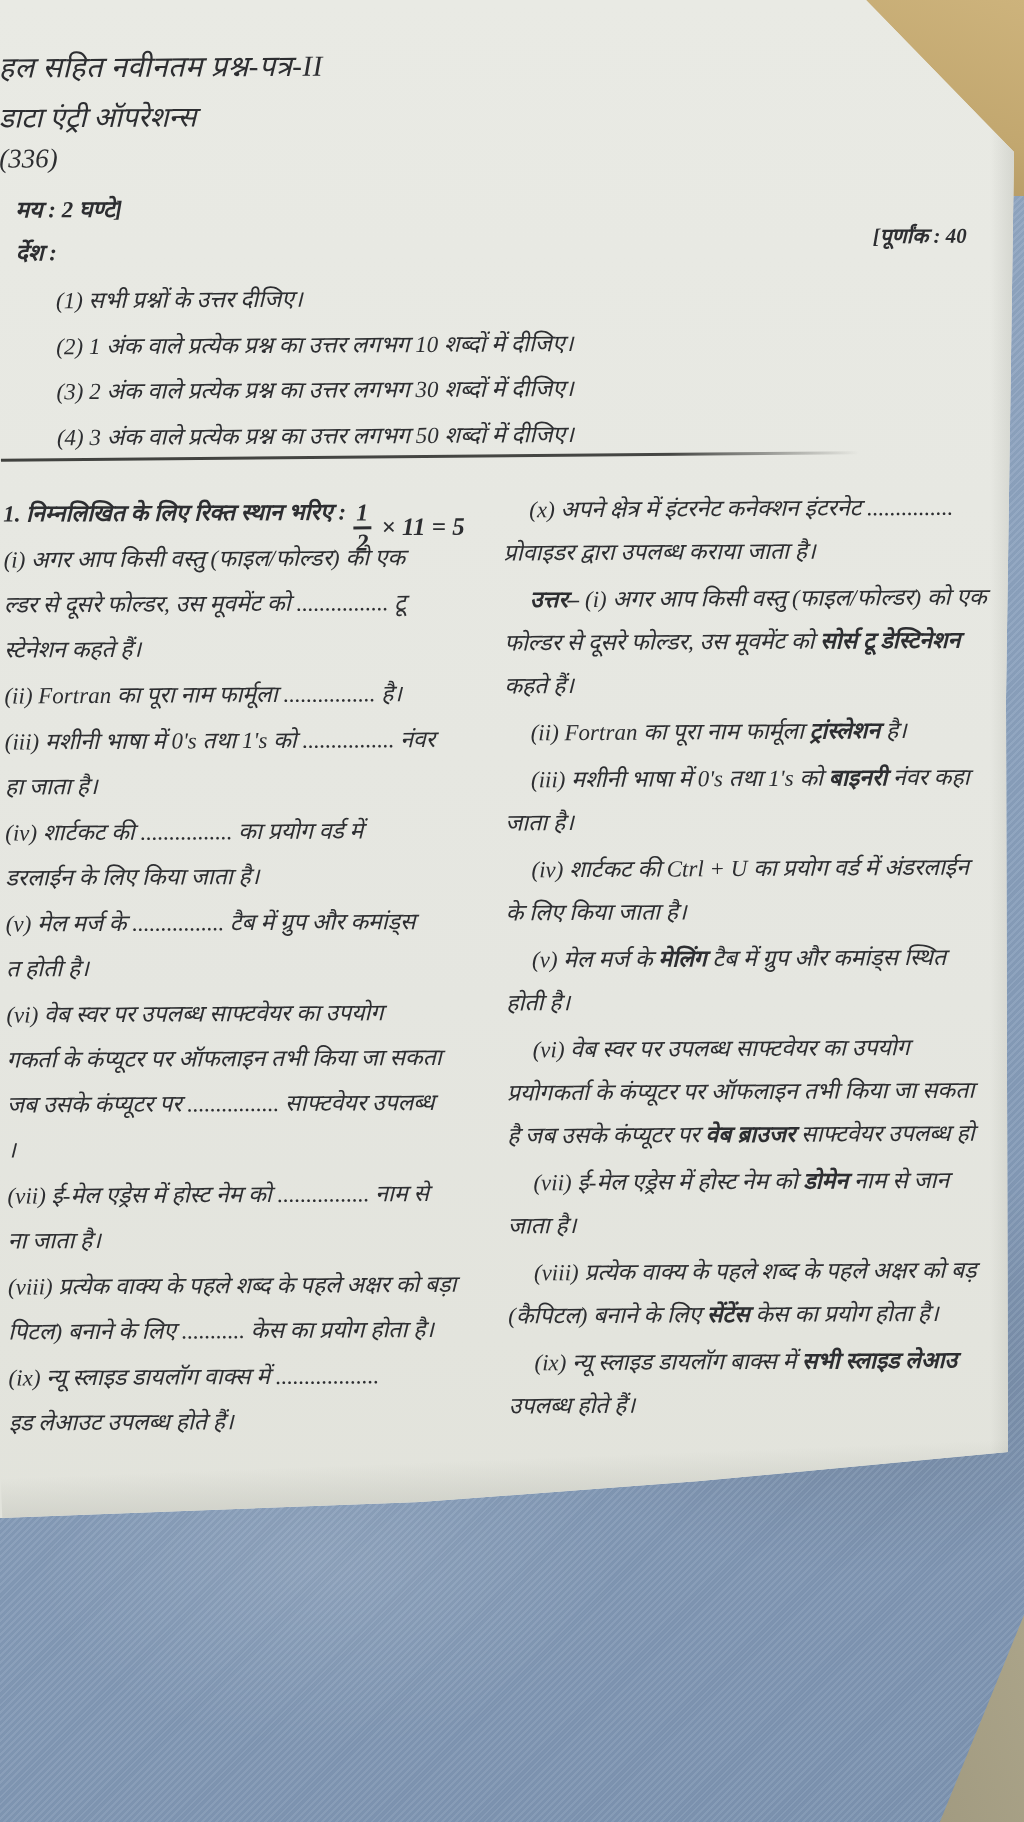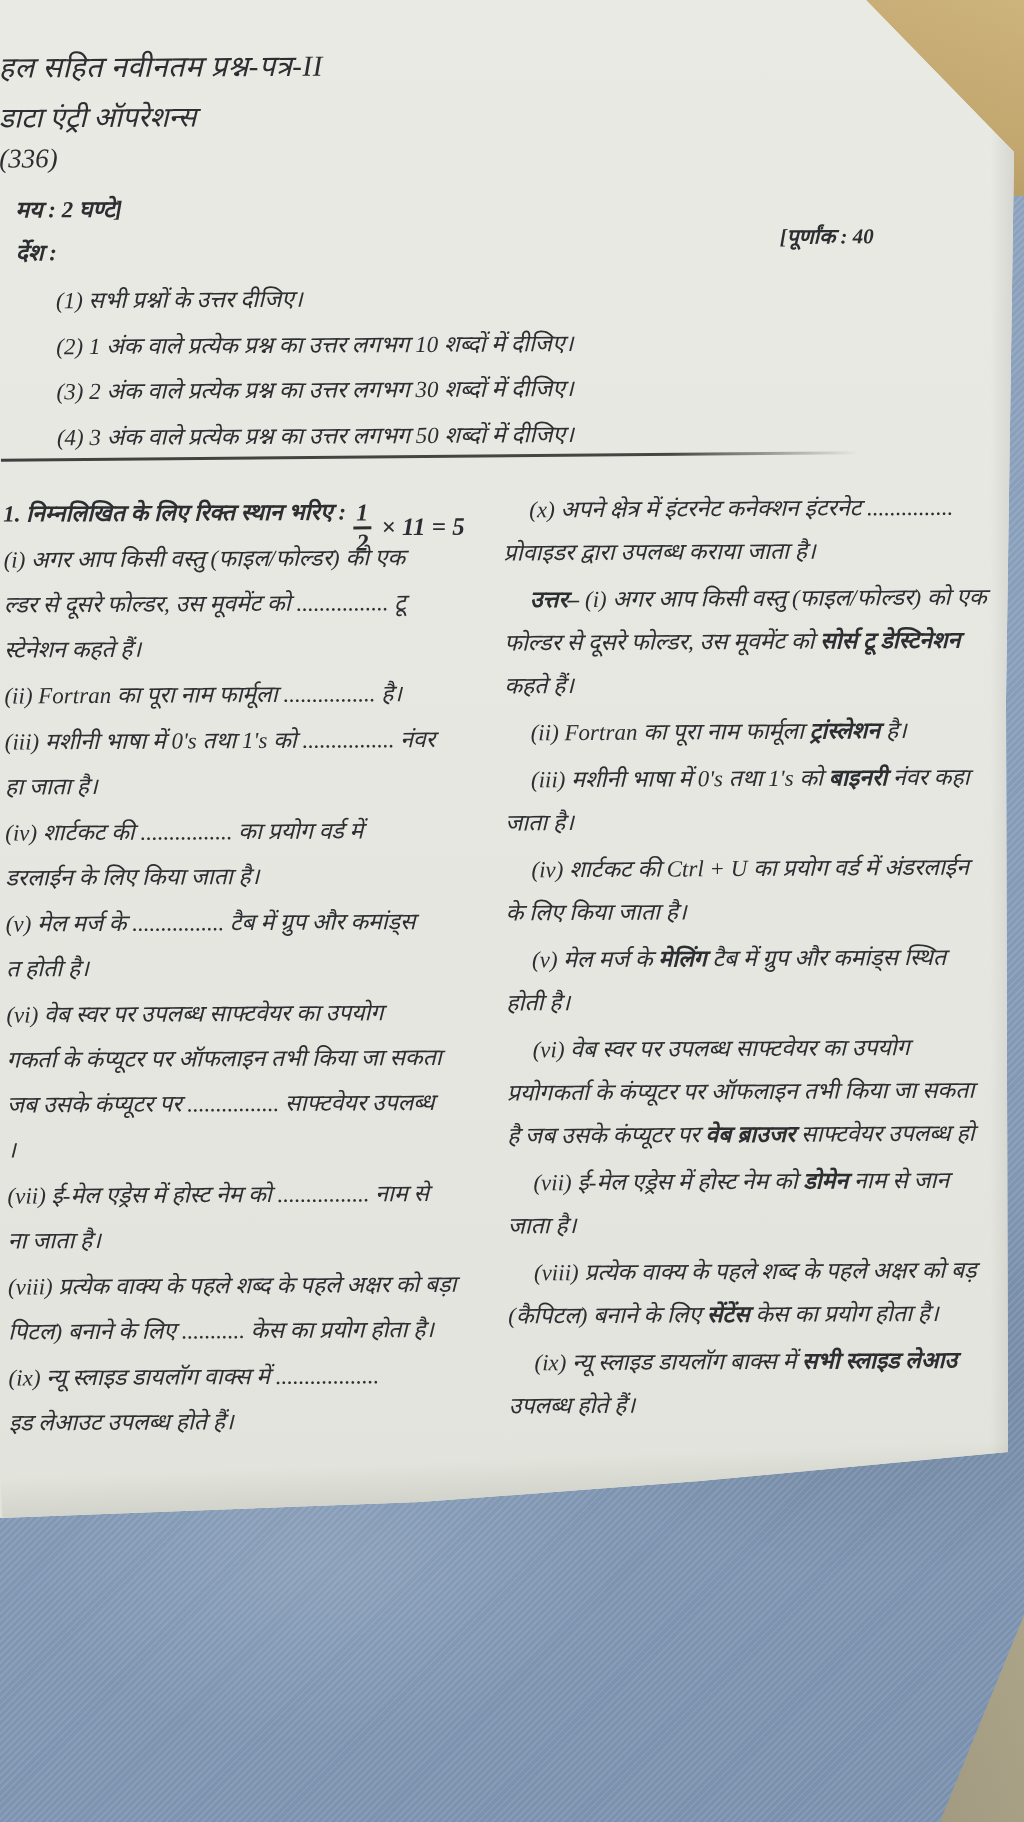--- a/index.html
+++ b/index.html
@@ -48,21 +48,21 @@
     background:linear-gradient(rgba(0,0,0,0),rgba(80,85,70,0.22));
     transform:rotate(-2.2deg);transform-origin:right top;
   }
   .content{position:absolute;inset:0;transform:rotate(-0.35deg);transform-origin:420px 300px;}
   .h1{position:absolute;left:0;top:44px;width:800px;font-size:29px;letter-spacing:.5px;}
   .h2{position:absolute;left:0;top:95px;width:800px;font-size:28px;}
   .h3{position:absolute;left:0;top:141px;width:800px;font-size:27px;}
 
   .meta-time{position:absolute;left:0;top:190px;font-size:23px;font-weight:700;margin-left:16px;}
   .meta-dir{position:absolute;left:16px;top:233px;font-size:23px;font-weight:700;}
-  .meta-marks{position:absolute;left:780px;top:224px;font-size:21px;font-weight:700;}
+  .meta-marks{position:absolute;left:873px;top:224px;font-size:21px;font-weight:700;}
 
   .instructions{position:absolute;left:56px;top:276px;font-size:23px;}
   .instructions .line{height:45.5px;white-space:nowrap;}
 
   .rule{
     position:absolute;left:0;top:455px;width:858px;height:3px;
     background:linear-gradient(90deg,#41423f 0%,#454643 78%,rgba(69,70,67,0) 100%);
     transform:rotate(-0.15deg);
   }
 

